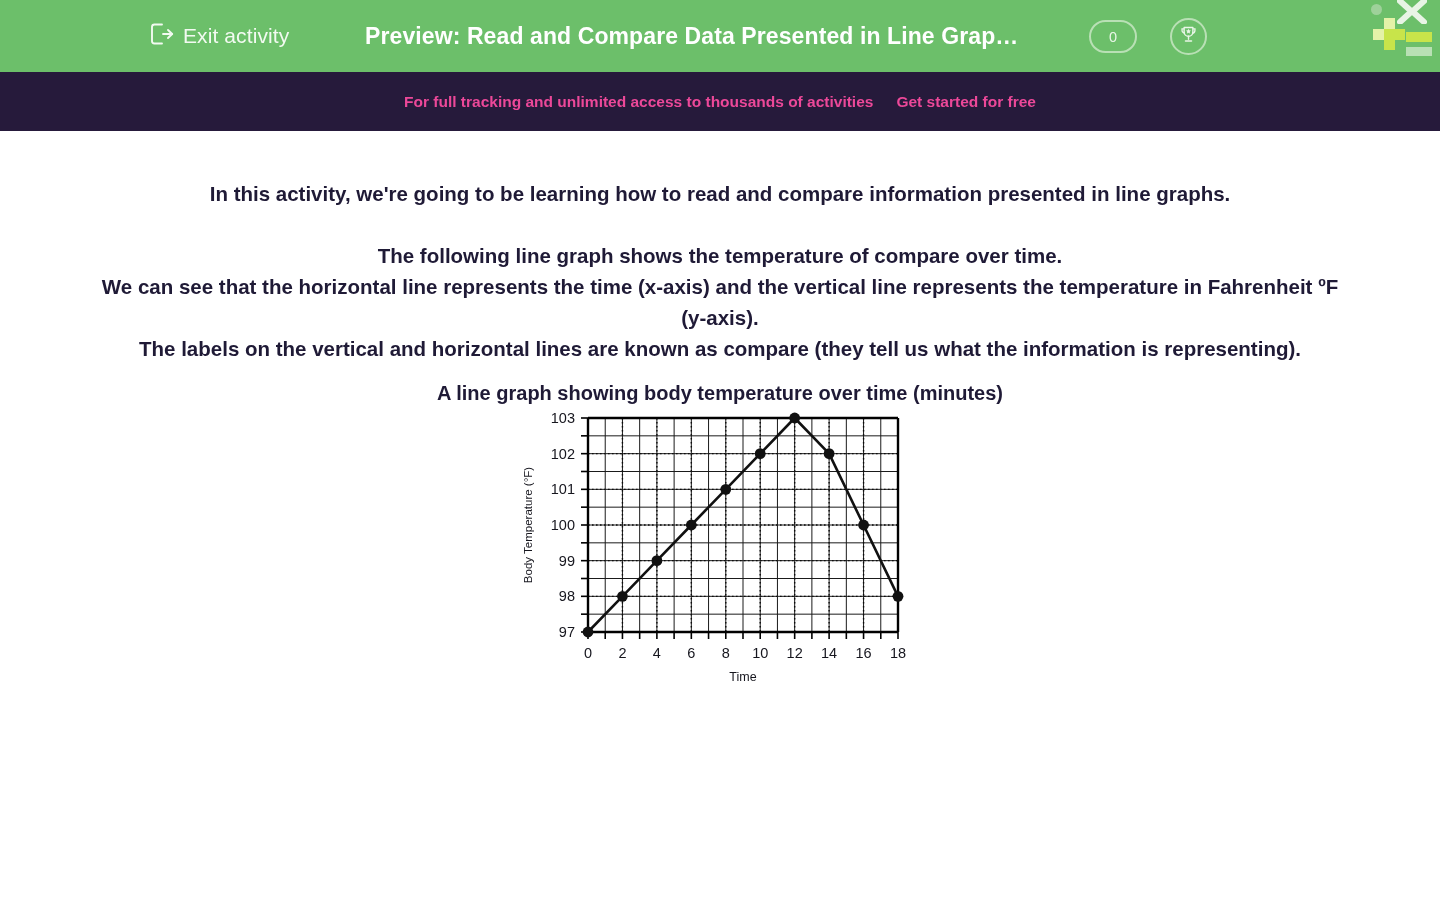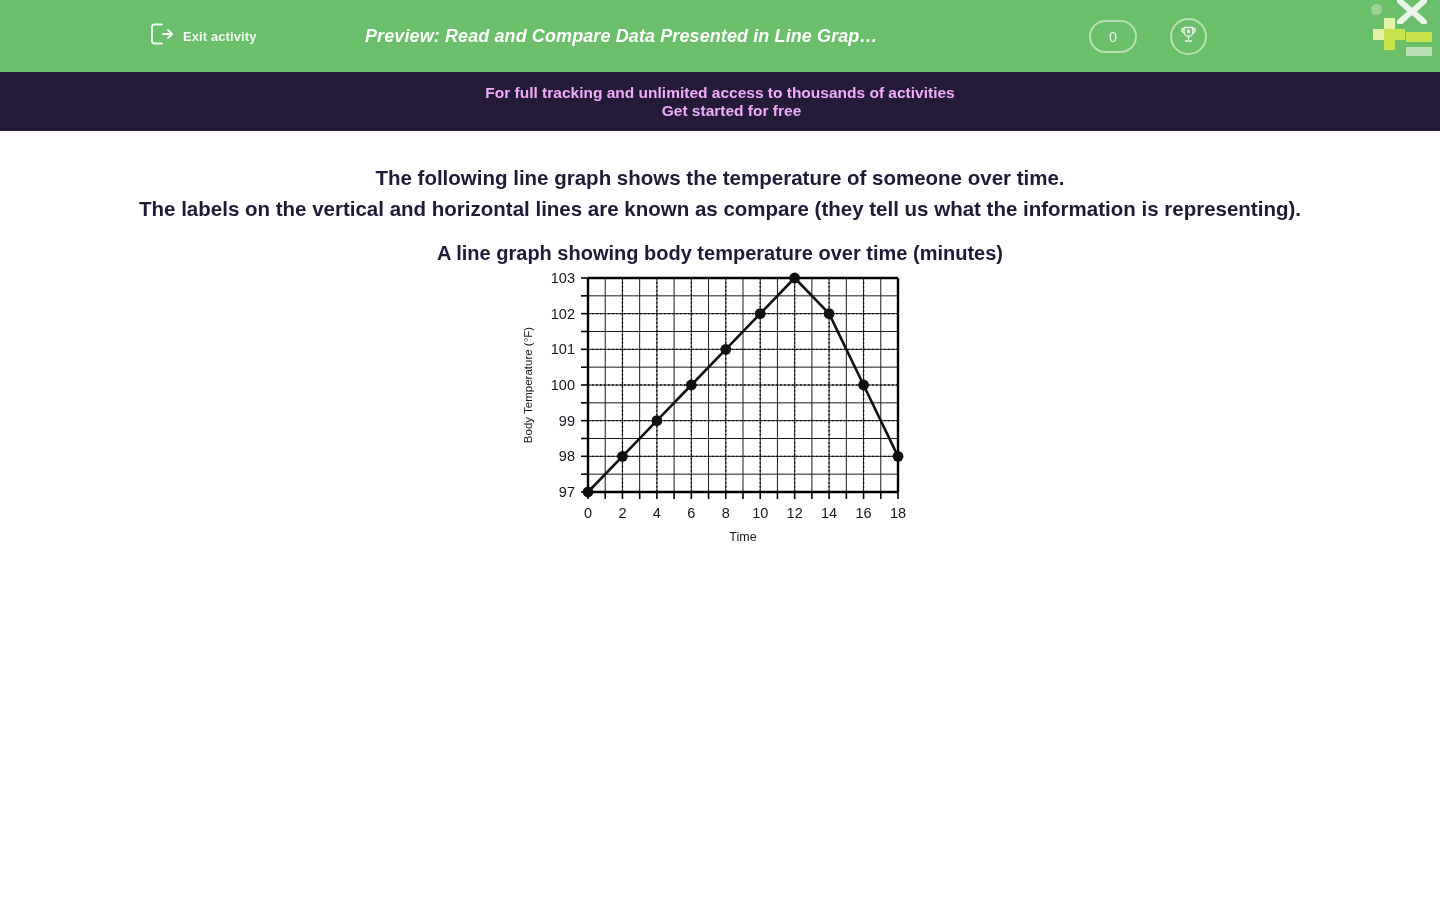--- a/index.html
+++ b/index.html
@@ -26,36 +26,35 @@
     left: 148px;
     top: 50%;
     transform: translateY(-50%);
     display: flex;
     align-items: center;
     gap: 9px;
     cursor: pointer;
   }
   .exit-label {
     color: #f2faf1;
-    font-size: 13px;
-    font-weight: 700;
+    font-size: 21px;
+    font-weight: 400;
     letter-spacing: 0.1px;
     white-space: nowrap;
   }
   .header-title {
     position: absolute;
     left: 365px;
     top: 50%;
     transform: translateY(-50%);
     color: #ffffff;
-    font-size: 18px;
+    font-size: 23px;
     font-weight: 700;
     letter-spacing: 0.1px;
     white-space: nowrap;
-    font-style: italic;
   }
   .score-badge {
     position: absolute;
     left: 1089px;
     top: 20px;
     width: 48px;
     height: 33px;
     border: 2px solid #b9e0b5;
     border-radius: 17px;
     display: flex;
@@ -90,24 +89,23 @@
   .deco-dash2 { left: 1406px; top: 47px; width: 26px; height: 9px;  background: #b8e0b4; }
 
   
   .promo-banner {
     width: 1440px;
     height: 59px;
     background: #261a3b;
     display: flex;
     align-items: center;
     justify-content: center;
-    color: #f0abfc;
+    color: #ec4899;
     font-size: 15.5px;
     font-weight: 600;
-    flex-direction: column;
   }
   .promo-banner .promo-cta {
     font-weight: 700;
     margin-left: 23px;
     cursor: pointer;
   }
 
   
   .content {
     position: relative;
@@ -207,25 +205,29 @@
   <span class="deco deco-dash2"></span>
 </div>
 
 <div class="promo-banner">
   <span>For full tracking and unlimited access to thousands of activities</span>
   <span class="promo-cta">Get started for free</span>
 </div>
 
 <div class="content">
 
+  <div class="intro-block">
+    <span>In this activity, we're going to be learning how to </span><span class="strong">read and compare</span><span> information presented in line graphs.</span>
+  </div>
 
   <div class="para-gap"></div>
 
   <div class="body-block">
-    <div>The following line graph shows the temperature of someone over time.</div>
+    <div>The following line graph shows the temperature of compare over time.</div>
+    <div>We can see that the horizontal line represents the time (x-axis) and the vertical line represents the temperature in Fahrenheit ºF  (y-axis).</div>
     <div>The labels on the vertical and horizontal lines are known as compare (they tell us what the information is representing).</div>
   </div>
 
   <div class="chart-title">A line graph showing body temperature over time (minutes)</div>
 
   <div class="figure-wrap">
     <div class="figure">
       <svg id="chart-svg" width="420" height="290" viewBox="0 0 420 290">
           <g>
             <line x1="78" x2="388" y1="227.00" y2="227.00" stroke="#1a1a1a" stroke-width="1"></line>

